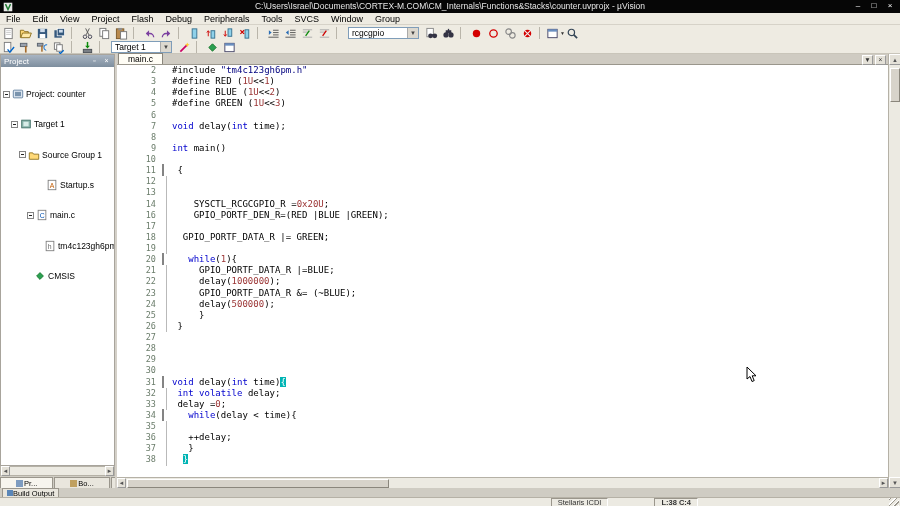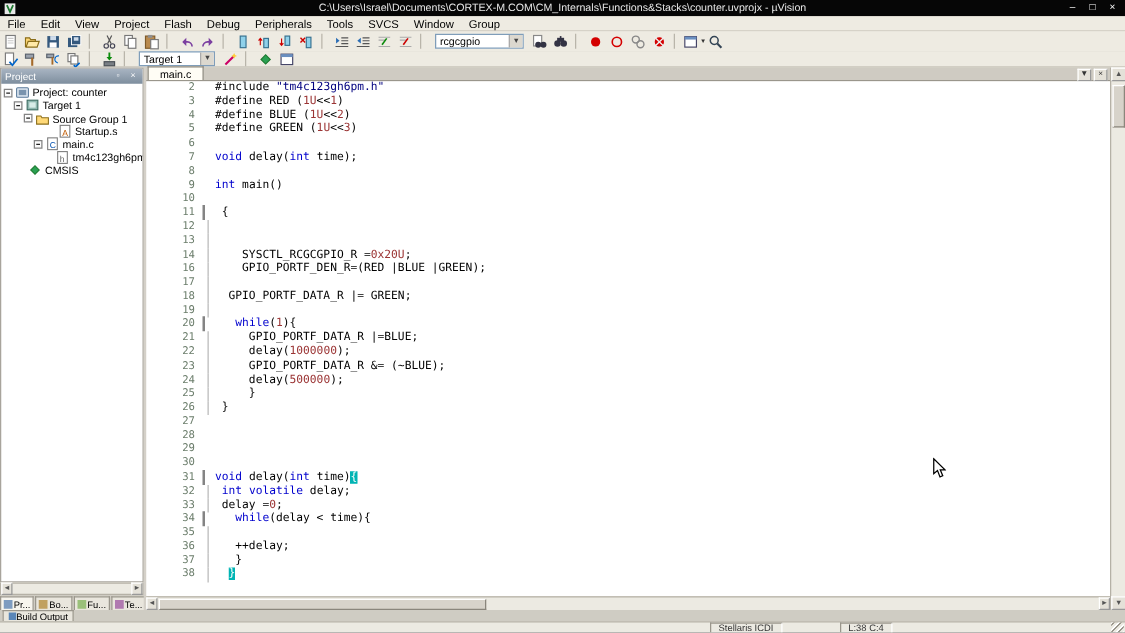--- a/index.html
+++ b/index.html
@@ -41,40 +41,40 @@
              font-size:6px;line-height:10px;text-align:center;color:#444;}
 
 
 .ppanel{position:absolute;left:0;top:54px;width:115px;height:412px;background:#fff;
         border:1px solid #a8a49c;}
 .phead{height:12px;background:linear-gradient(#a8b4c2,#7e8e9e);color:#fff;display:flex;
        align-items:center;justify-content:space-between;padding:0 3px;font-size:8px;}
 .phead-btns{display:flex;gap:3px;}
 .phead-btn{font-size:7px;line-height:10px;color:#fff;width:9px;text-align:center;}
 .ptree{padding-top:2px;overflow:hidden;height:398px;}
-.trow{display:flex;align-items:center;height:10.3px;white-space:nowrap;font-size:8.5px;}
+.trow{display:flex;align-items:center;height:10.3px;white-space:nowrap;font-size:8.5px;margin-top:20px;}
 .expander,.foldbox{width:7px;height:7px;border:1px solid #848484;background:#fcfcfc;
                    position:relative;flex:none;}
 .expander{margin-right:2px;}
 .expander::after,.foldbox::after{content:"";position:absolute;left:1px;right:1px;top:2px;
                                  height:1px;background:#222;}
 .exspace{width:9px;flex:none;}
 .ticon{display:inline-flex;margin-right:2px;flex:none;}
 .ticon svg{width:12px;height:12px;}
 .tlabel{overflow:hidden;}
 
 .panel-hscroll{position:absolute;left:0;top:466px;width:115px;height:10px;background:#eceae2;
                display:flex;align-items:center;border:1px solid #b5b1a6;}
 .sarrow{font-size:6px;color:#555;width:9px;text-align:center;line-height:8px;background:#e4e1d8;
         border:1px solid #fff;border-right-color:#999;border-bottom-color:#999;flex:none;}
 .panel-hscroll .fill{flex:1;}
 .panel-tabs{position:absolute;left:0;top:476px;width:115px;height:12px;background:#cfccc3;
             display:flex;align-items:flex-end;}
 .ptab{display:inline-flex;align-items:center;background:#e9e6dd;border:1px solid #9a968c;
-      border-bottom:none;height:11px;padding:0 2px;margin-right:1px;font-size:7.5px;gap:1px;}
+      border-bottom:none;height:11px;padding:0 15px;margin-right:1px;font-size:7.5px;gap:1px;}
 .ptab.active{background:#f7f5ee;}
 .ptab-ic{width:7px;height:7px;display:inline-block;}
 .ic0{background:#7e9cc0;} .ic1{background:#c0a060;} .ic2{background:#9ac07a;} .ic3{background:#b07ab0;}
 
 
 .splitter{position:absolute;left:115px;top:54px;width:2px;height:434px;background:#d4d0c8;}
 .tabstrip{position:absolute;left:117px;top:54px;width:771px;height:11px;background:#cfcbc2;
           display:flex;align-items:flex-end;border-bottom:1px solid #9a968c;}
 .etab{display:inline-flex;align-items:center;height:11px;background:#fffdf5;
       border:1px solid #8a867c;border-bottom:none;padding:0 9px;font-size:8.5px;margin-left:1px;}
@@ -115,21 +115,21 @@
           display:flex;align-items:flex-end;}
 .bo-tab{display:inline-flex;align-items:center;gap:0;height:9px;background:#e9e6dd;
         border:1px solid #9a968c;border-bottom:none;margin-left:2px;padding:0 4px;font-size:7.5px;}
 .bo-ic{width:6px;height:6px;background:#5a86b8;display:inline-block;}
 .statusbar{position:absolute;left:0;top:497px;width:900px;height:9px;background:#eceae2;
            border-top:1px solid #b5b1a6;display:flex;align-items:flex-start;font-size:7.5px;color:#333;gap:12px;}
 .sb-fill{flex:1;}
 .sb-cell{border:1px solid;border-color:#9a968c #fff #fff #9a968c;padding:0 6px;line-height:7px;
          white-space:nowrap;}
 .sb-device{margin-right:34px;}
-.sb-cursor{margin-right:18px;}
+.sb-cursor{margin-right:34px;font-weight:bold;}
 .sb-flag{border:1px solid;border-color:#9a968c #fff #fff #9a968c;width:23px;text-align:center;
          color:#a9a59b;margin-left:2px;line-height:7px;margin-top:36px;}
 .sb-grip{width:10px;height:8px;margin:0 1px 0 8px;
          background:repeating-linear-gradient(135deg,#fff 0 1px,#9a968c 1px 2px,transparent 2px 4px);}
 
 
 .mcursor{position:absolute;left:746px;top:366px;width:11px;height:17px;z-index:99;}
 </style>
 </head>
 <body>
@@ -530,21 +530,21 @@
         <div class="trow" style="padding-left: 34px;">
           <span class="exspace"></span>
           <span class="svgwrap ticon">
             <svg viewBox="0 0 14 14">
               <rect x="2.5" y="1.5" width="9" height="11" fill="#fff" stroke="#7b7b7b"></rect>
               <text x="4.5" y="11" font-size="8" fill="#666">h</text>
             </svg>
           </span>
           <span class="tlabel">tm4c123gh6pm.h</span>
         </div>
-        <div class="trow" style="padding-left: 12px;">
+        <div class="trow" style="padding-left: 24px;">
           <span class="exspace"></span>
           <span class="svgwrap ticon">
             <svg viewBox="0 0 14 14">
               <rect x="4.2" y="4.2" width="5.6" height="5.6" fill="#2aa052" stroke="#1d7a30" transform="rotate(45 7 7)"></rect>
             </svg>
           </span>
           <span class="tlabel">CMSIS</span>
         </div>
       </div>
   </div>

